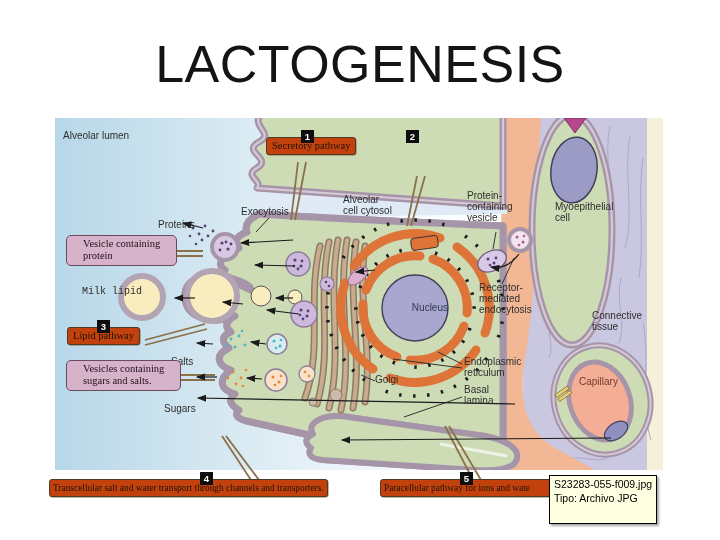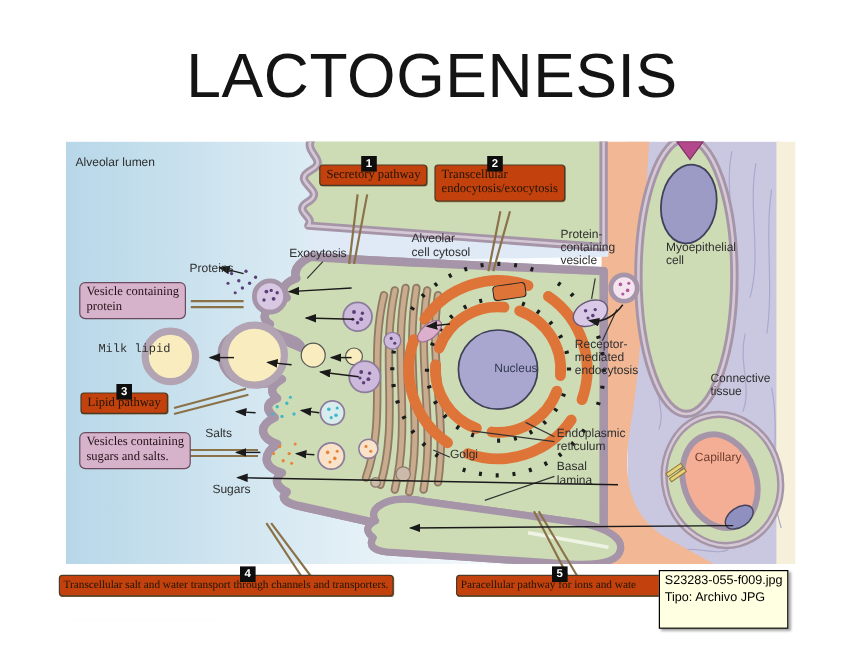--- a/index.html
+++ b/index.html
@@ -10,21 +10,21 @@
          color:#141414;letter-spacing:0.5px;}
   .diagram{position:absolute;left:55px;top:118px;width:608px;height:398px;}
   .diagram svg{position:absolute;left:0;top:0;}
   .lbl{position:absolute;font-family:"Liberation Sans",sans-serif;font-size:10px;
        line-height:1.12;color:#2e2e2e;white-space:pre-line;z-index:5;}
   .lbl.center{text-align:center;}
   .tanbox{position:absolute;background:#c2410c;border:1.4px solid #4a3a26;border-radius:3px;
        padding:2px 5px;font-family:"Liberation Serif",serif;font-size:10.5px;line-height:1.18;
        color:#1f1505;white-space:pre-line;z-index:6;box-shadow:0.5px 0.5px 0 #8a7148;}
   .pinkbox{position:absolute;background:#d6b3cb;border:1.4px solid #6b4a5e;border-radius:5px;
-       padding:2px 5px;font-family:"Liberation Serif",serif;font-size:10.5px;line-height:1.18;
+       padding:2px 16px;font-family:"Liberation Serif",serif;font-size:10.5px;line-height:1.18;
        color:#241018;white-space:pre-line;z-index:6;}
   .badge{position:absolute;width:13px;height:13px;background:#0d0d0d;color:#ffffff;
        font-family:"Liberation Sans",sans-serif;font-size:9.5px;font-weight:bold;
        display:flex;align-items:center;justify-content:center;z-index:7;}
   .bottombox{font-size:9.4px;white-space:nowrap;padding:2.5px 3px;}
   .box5{width:172px;overflow:hidden;}
   .tooltip{position:absolute;left:494px;top:357px;background:#ffffe1;border:1px solid #000;
        font-family:"Liberation Sans",sans-serif;font-size:10.5px;line-height:1.35;color:#000;
        padding:1px 4px 18px 4px;white-space:nowrap;z-index:20;box-shadow:2px 2px 2px rgba(0,0,0,.35);}
   .nucleus-lbl{color:#333a4e;}
@@ -304,33 +304,31 @@
     <div class="lbl" style="left:500px;top:83px;">Myoepithelial
 cell</div>
     <div class="lbl" style="left:424px;top:164px;">Receptor-
 mediated
 endocytosis</div>
     <div class="lbl" style="left:537px;top:192px;">Connective
 tissue</div>
     <div class="lbl capillary-lbl" style="left:524px;top:258px;">Capillary</div>
     <div class="lbl" style="left:27px;top:168px;font-family:Liberation Mono, monospace;">Milk lipid</div>
     <div class="lbl" style="left:116px;top:218px;margin-top:20px;">Salts</div>
-    <div class="lbl" style="left:122px;top:250px;margin-top:35px;">Sugars</div>
+    <div class="lbl" style="left:109px;top:250px;margin-top:35px;">Sugars</div>
     <div class="lbl center nucleus-lbl" style="left:327px;top:184px;width:66px;text-align:right;">Nucleus</div>
     <div class="lbl" style="left:320px;top:256px;">Golgi</div>
     <div class="lbl" style="left:409px;top:238px;">Endoplasmic
 reticulum</div>
     <div class="lbl" style="left:409px;top:266px;">Basal
 lamina</div>
 
     <div class="tanbox" style="left:211px;top:19px;">Secretory pathway</div>
     <div class="badge" style="left:246px;top:12px;">1</div>
 
-    <div class="tanbox" style="left:307px;top:19px;">Transcellular
-endocytosis/exocytosis</div>
     <div class="badge" style="left:351px;top:12px;">2</div>
 
     <div class="tanbox" style="left:12px;top:209px;">Lipid pathway</div>
     <div class="badge" style="left:42px;top:202px;">3</div>
 
     <div class="tanbox bottombox" style="left:-6px;top:361px;">Transcellular salt and water transport through channels and transporters.</div>
     <div class="badge" style="left:145px;top:354px;">4</div>
 
     <div class="tanbox bottombox box5" style="left:325px;top:361px;">Paracellular pathway for ions and wate</div>
     <div class="badge" style="left:405px;top:354px;">5</div>

